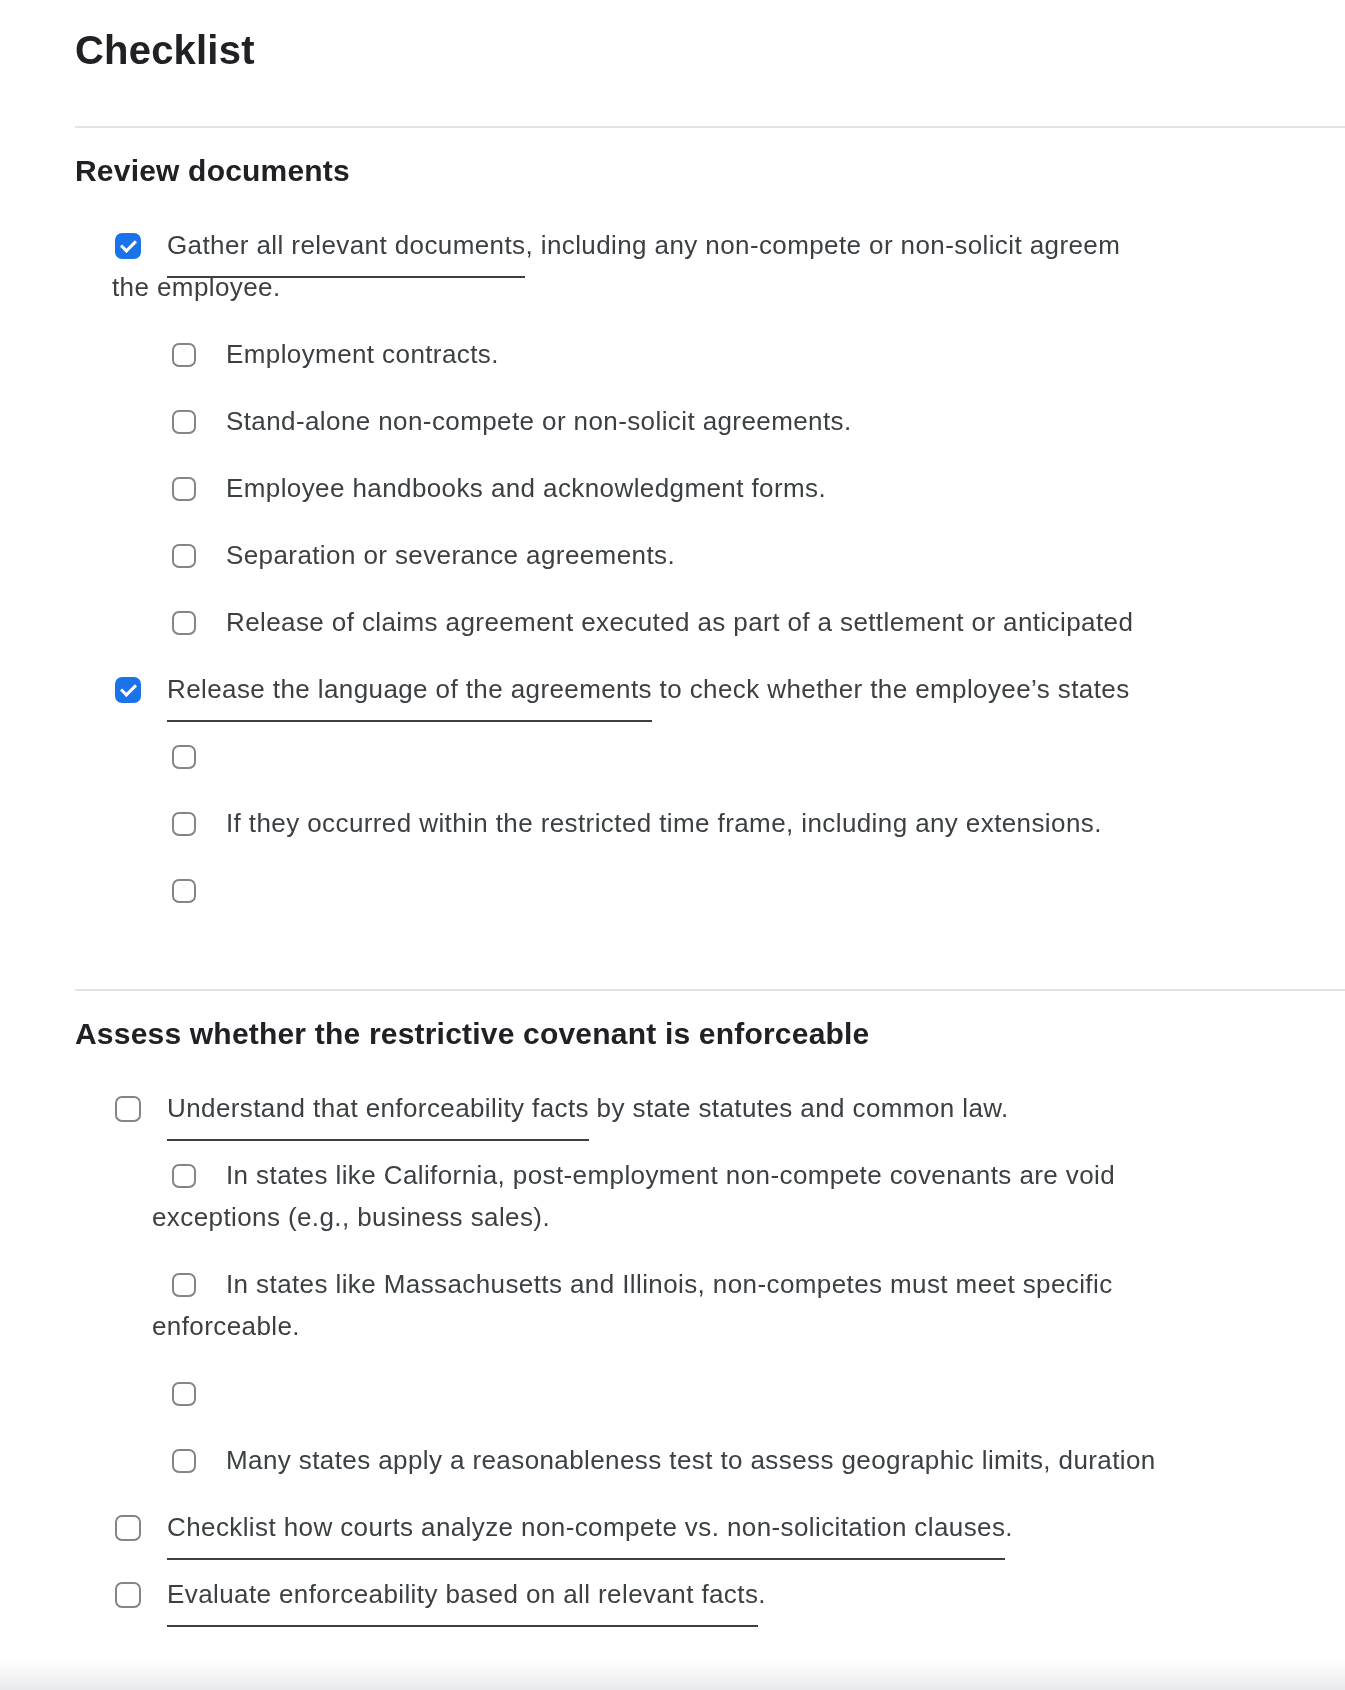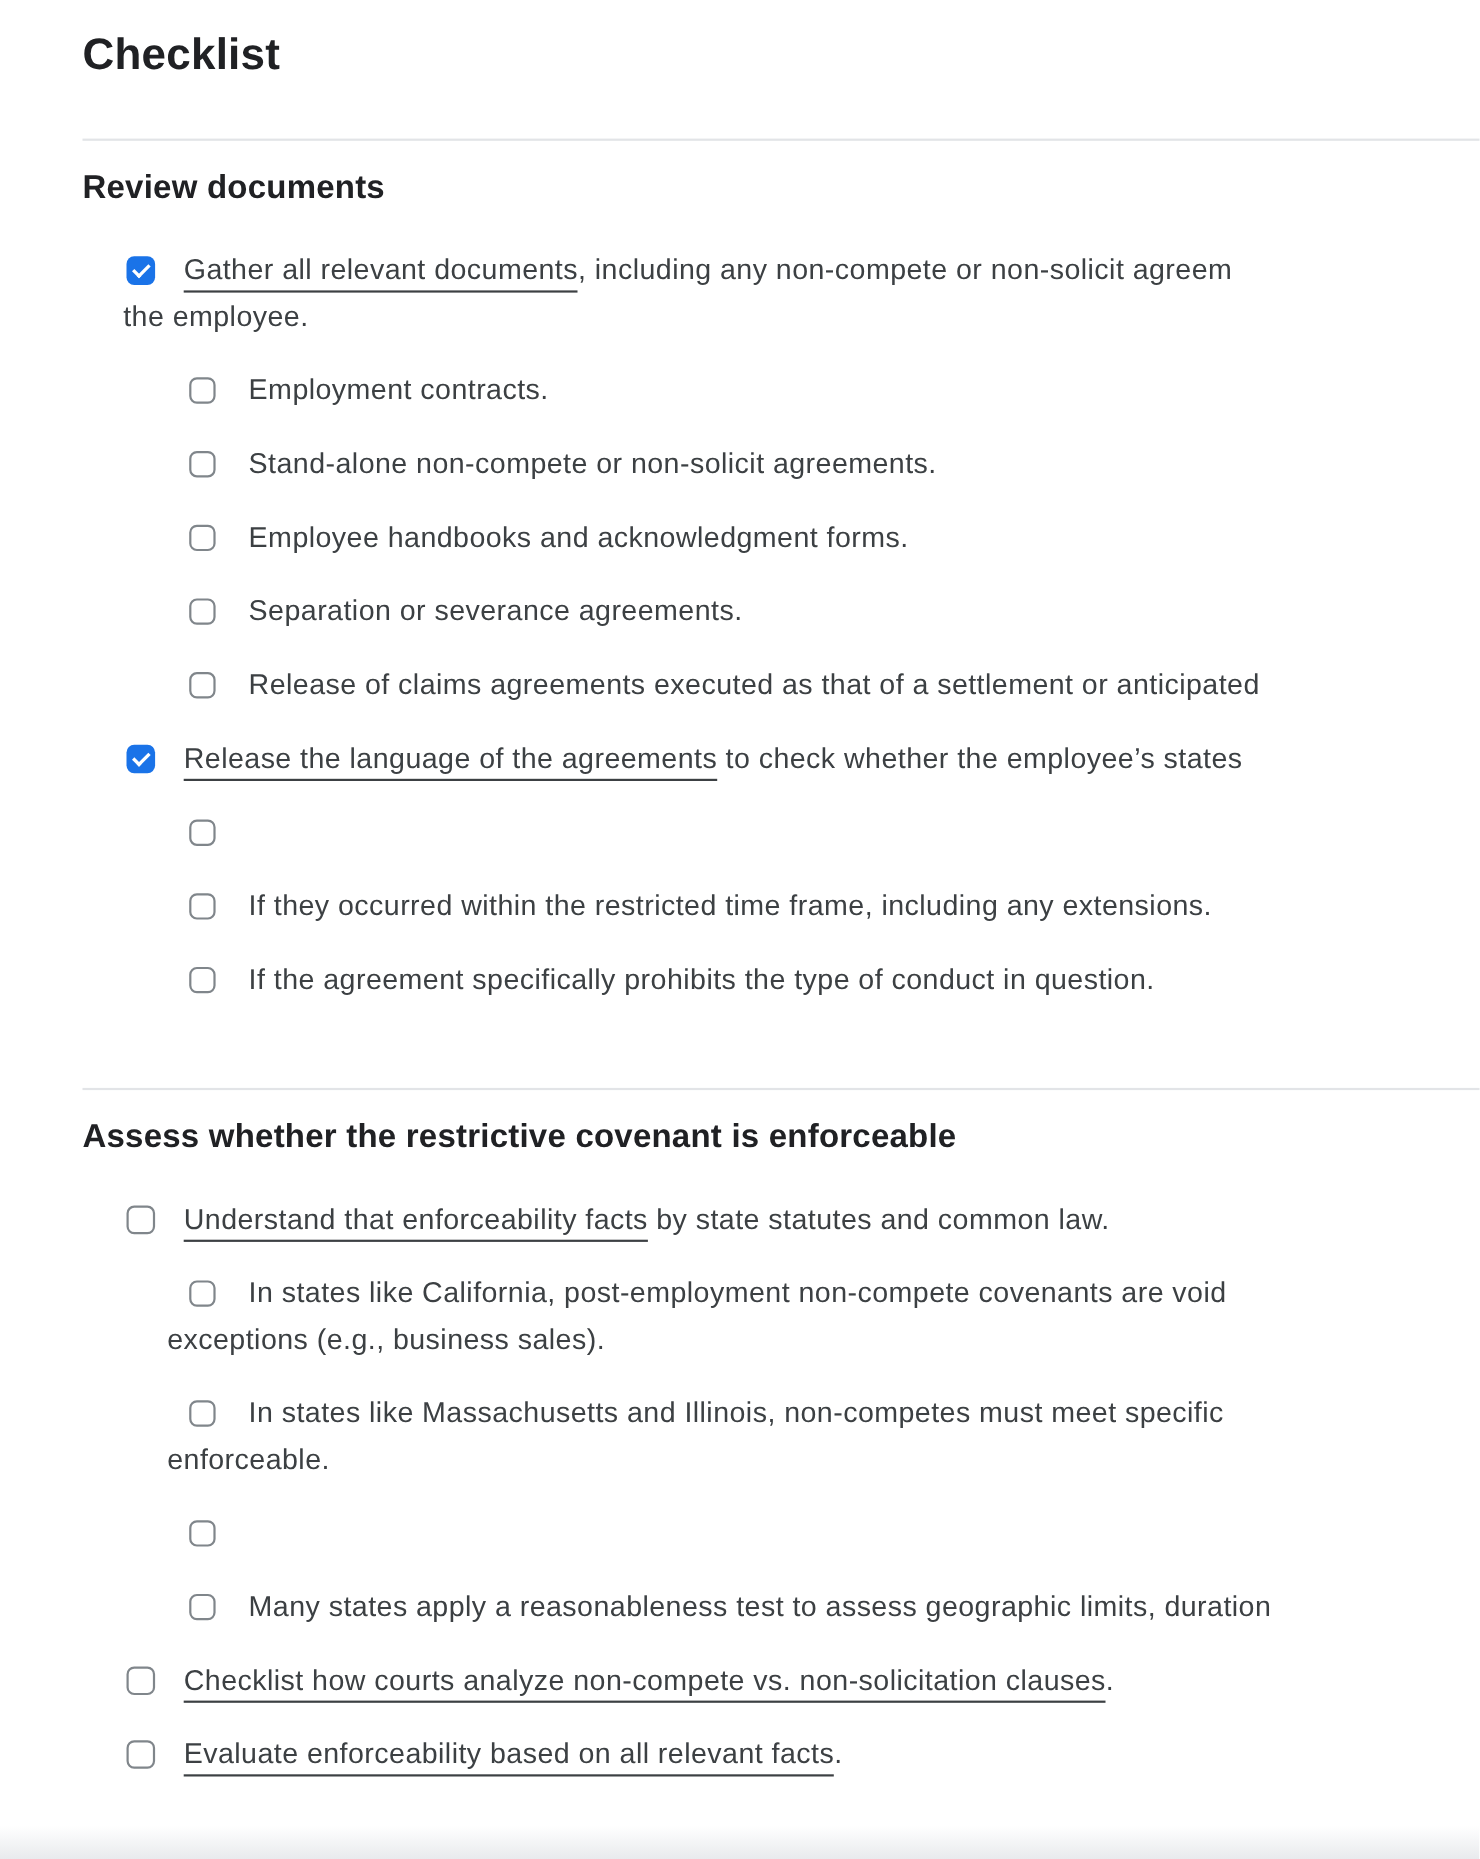--- a/index.html
+++ b/index.html
@@ -32,21 +32,21 @@
   }
   .lvl2 .cb{width:24px;height:24px;margin:0 30px 0 20px;vertical-align:-4px;}
   .cb.checked{border:none;background:#1a73e8;}
   .cb.checked .mark{position:absolute;left:0;top:0;width:100%;height:100%;}
   .cb.checked .mark::after{
     content:"";position:absolute;left:6px;top:7px;width:12px;height:6px;
     border-left:3px solid #fff;border-bottom:3px solid #fff;
     transform:rotate(-45deg);
   }
   .link{
-    border-bottom:2.5px solid currentColor;padding-bottom:4px;cursor:pointer;
+    border-bottom:2.5px solid currentColor;padding-bottom:16px;cursor:pointer;
   }
   .bottom-fade{
     position:absolute;left:0;bottom:0;width:1345px;height:30px;
     background:linear-gradient(to bottom,rgba(233,235,238,0),rgba(231,233,236,.95));
     pointer-events:none;
   }
 </style>
 </head>
 <body>
 
@@ -75,37 +75,37 @@
 
     <div class="item lvl2">
       <div class="line"><span class="cb"></span><span>Employee handbooks and acknowledgment forms.</span></div>
     </div>
 
     <div class="item lvl2">
       <div class="line"><span class="cb"></span><span>Separation or severance agreements.</span></div>
     </div>
 
     <div class="item lvl2">
-      <div class="line"><span class="cb"></span><span>Release of claims agreements executed as that of a settlement or anticipated</span></div>
+      <div class="line"><span class="cb"></span><span>Release of claims agreement executed as part of a settlement or anticipated</span></div>
     </div>
 
     <div class="item lvl1">
       <div class="line"><span class="cb checked"><span class="mark"></span></span><span class="link">Release the language of the agreements</span><span> to check whether the employee’s states</span></div>
     </div>
 
     <div class="item lvl2">
       <div class="line"><span class="cb"></span></div>
     </div>
 
     <div class="item lvl2">
       <div class="line"><span class="cb"></span><span>If they occurred within the restricted time frame, including any extensions.</span></div>
     </div>
 
     <div class="item lvl2">
-      <div class="line"><span class="cb"></span><span>If the agreement specifically prohibits the type of conduct in question.</span></div>
+      <div class="line"><span class="cb"></span></div>
     </div>
 
   </div>
 
   <hr class="rule second">
 
   <h2 class="section-title">Assess whether the restrictive covenant is enforceable</h2>
 
   <div class="list">
 

